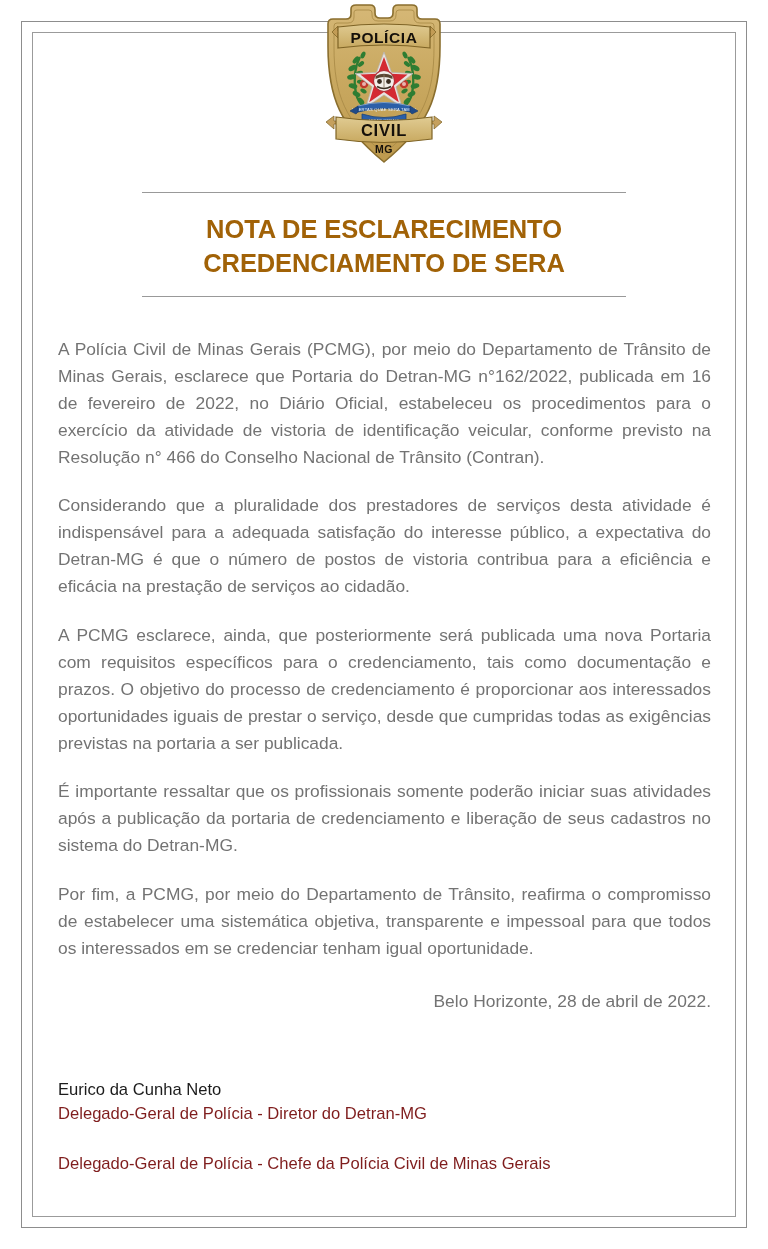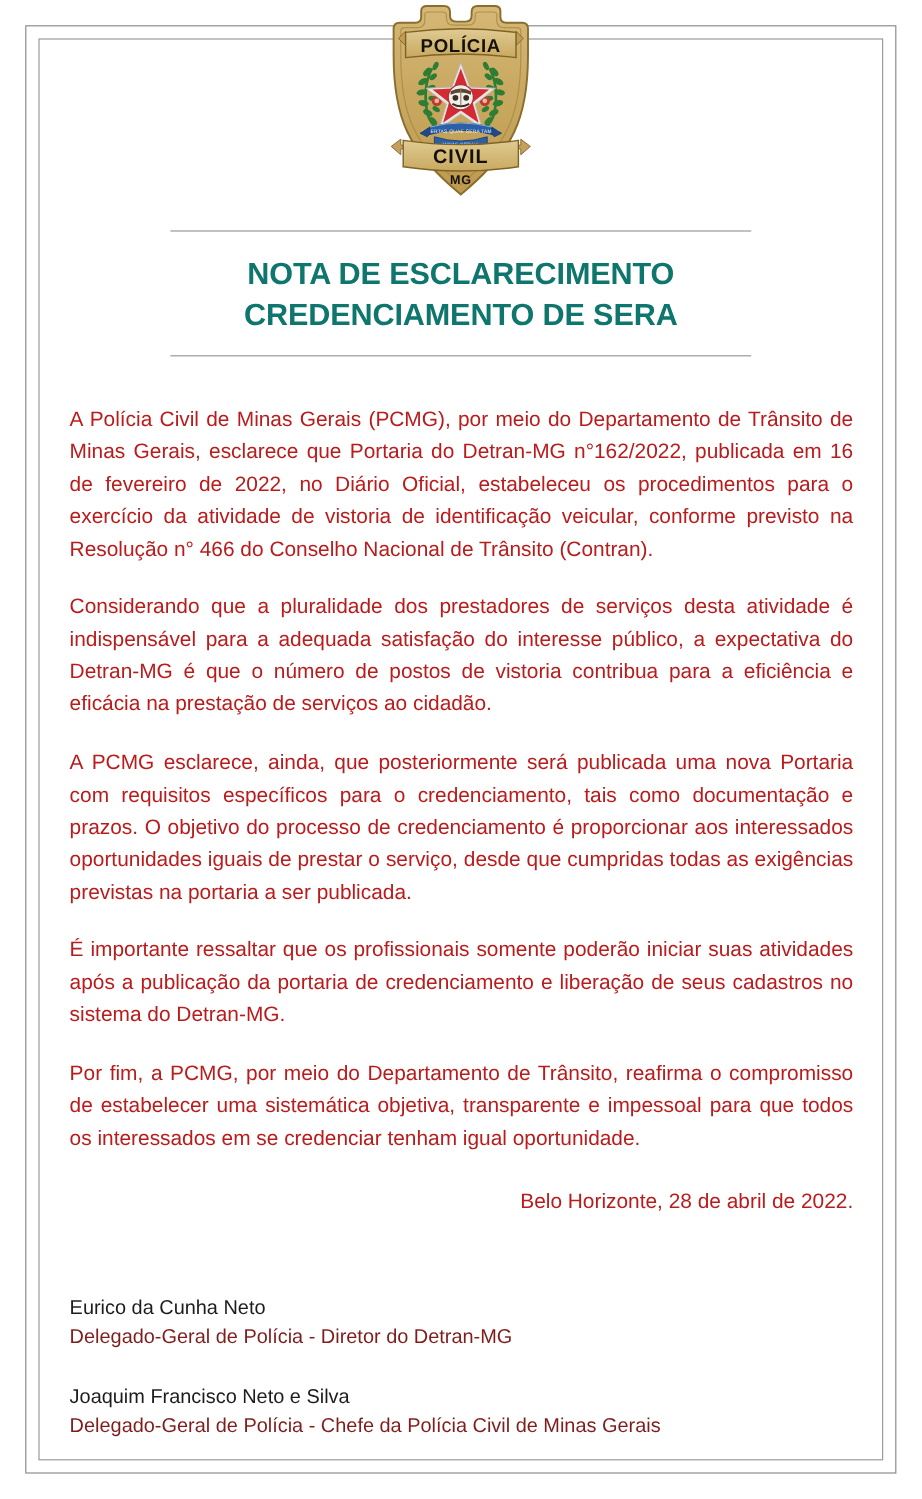--- a/index.html
+++ b/index.html
@@ -79,38 +79,38 @@
   .rule-top { margin: 0 0 0 0; }
   .rule-bottom { margin: 0; }
   .title-lines {
     padding: 20px 0 16px 0;
   }
   .title-line {
     font-size: 25.5px;
     font-weight: bold;
     letter-spacing: -0.1px;
     line-height: 1.32;
-    color: #0f766e;
+    color: #a16207;
     white-space: nowrap;
   }
 
   
   .body-text {
     position: absolute;
     left: 58px;
     top: 336px;
     width: 653px;
   }
   .para {
     font-size: 17.4px;
     line-height: 1.545;
     text-align: justify;
     text-justify: inter-word;
     margin: 0 0 22px 0;
-    color: #b91c1c;
+    color: #737373;
     hyphens: none;
   }
   .para:last-child { margin-bottom: 0; }
   .para-date {
     text-align: right;
     margin-top: 26px;
     margin-bottom: 0;
   }
 
   
@@ -263,18 +263,17 @@
     <p class="para">Por fim, a PCMG, por meio do Departamento de Trânsito, reafirma o compromisso de estabelecer uma sistemática objetiva, transparente e impessoal para que todos os interessados em se credenciar tenham igual oportunidade.</p>
     <p class="para para-date">Belo Horizonte, 28 de abril de 2022.</p>
   </div>
 
   <div class="signatures">
     <div class="sig-group">
       <div class="sig-name">Eurico da Cunha Neto</div>
       <div class="sig-role">Delegado-Geral de Polícia - Diretor do Detran-MG</div>
     </div>
     <div class="sig-group">
-      <div class="sig-name">Joaquim Francisco Neto e Silva</div>
       <div class="sig-role">Delegado-Geral de Polícia - Chefe da Polícia Civil de Minas Gerais</div>
     </div>
   </div>
 
 </div>
 
 </body></html>

